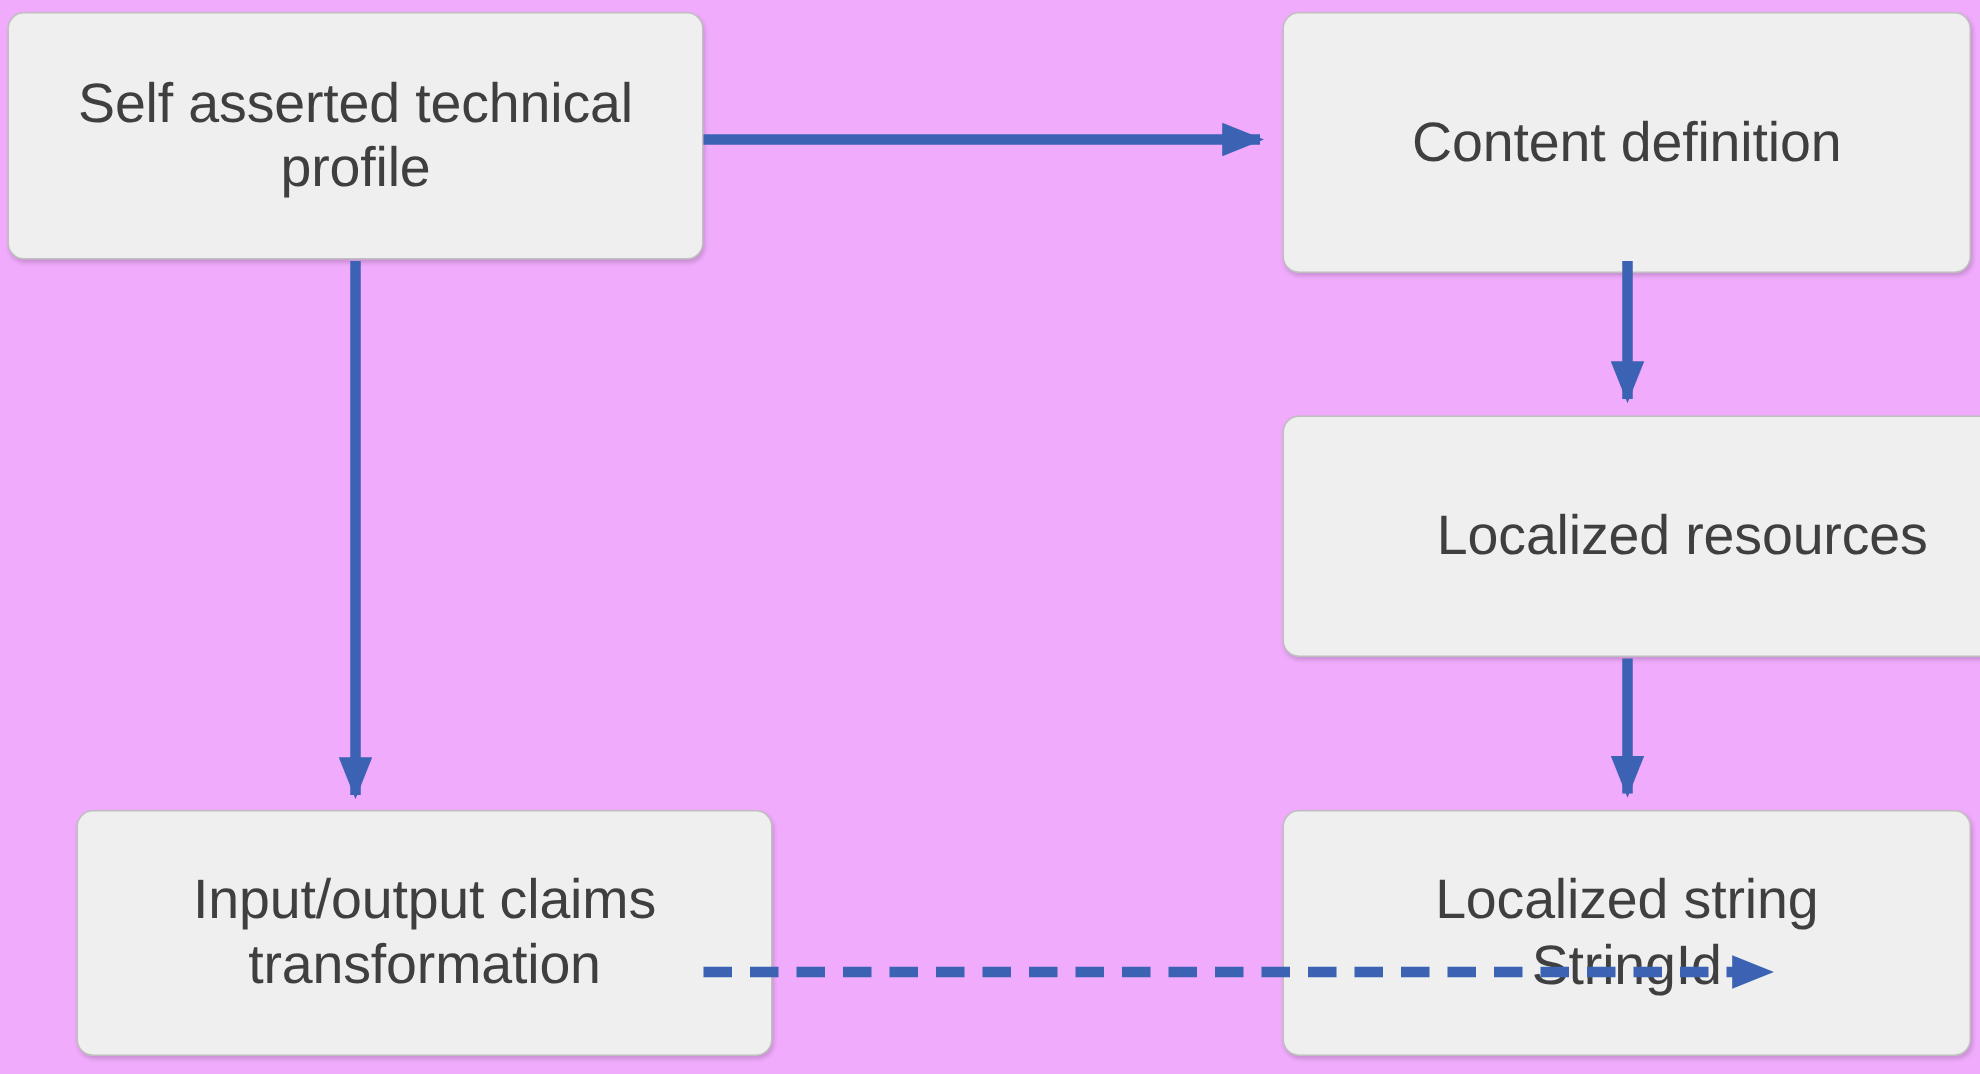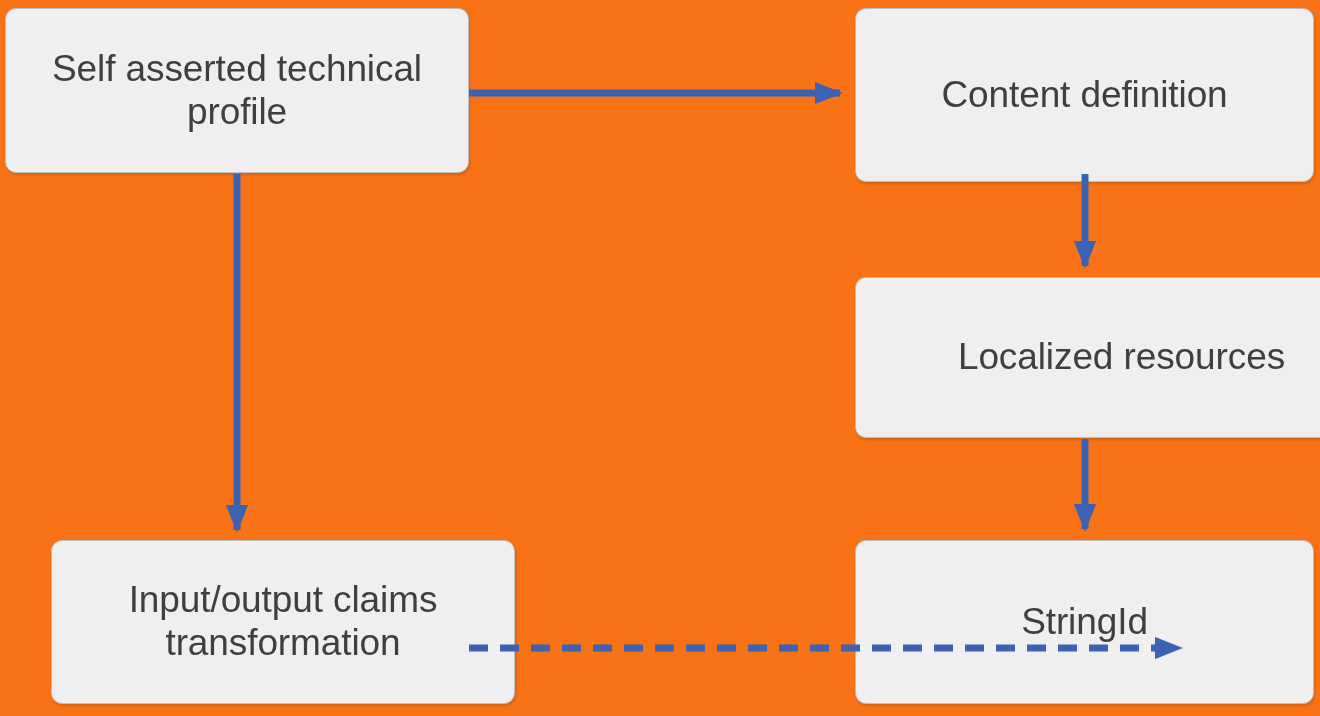--- a/index.html
+++ b/index.html
@@ -8,21 +8,21 @@
     padding: 0;
     background: #ffffff;
   }
   body {
     font-family: "Liberation Sans", sans-serif;
   }
   #canvas {
     position: relative;
     width: 1320px;
     height: 716px;
-    background: #f97316;
+    background: #f0abfc;
     overflow: hidden;
   }
   
   .node {
     position: absolute;
     box-sizing: border-box;
     background: #EFEFEF;
     border: 1px solid #BFBFBF;
     border-radius: 11px;
     box-shadow: 1px 2px 3px rgba(0,0,0,0.16);
@@ -83,20 +83,21 @@
   <div class="node" id="node-localized-resources">
     <span class="label">Localized resources</span>
   </div>
 
   <div class="node" id="node-input-output-claims-transformation">
     <span class="label">Input/output claims transformation</span>
   </div>
 
   <div class="node" id="node-localized-string">
     <span class="label">
+      <span class="plain">Localized string</span>
       <span class="stringid">StringId</span>
     </span>
   </div>
 
   <svg id="connectors" viewBox="0 0 1320 716" width="1320" height="716">
     <defs>
       <marker id="arrowhead-right" markerWidth="4.0" markerHeight="3.2" refX="3.6" refY="1.6" orient="auto" markerUnits="strokeWidth">
         <path d="M 0 0 L 4 1.6 L 0 3.2 z" fill="#3B62B3"></path>
       </marker>
       <marker id="arrowhead-down" markerWidth="4.0" markerHeight="3.2" refX="3.6" refY="1.6" orient="auto" markerUnits="strokeWidth">

